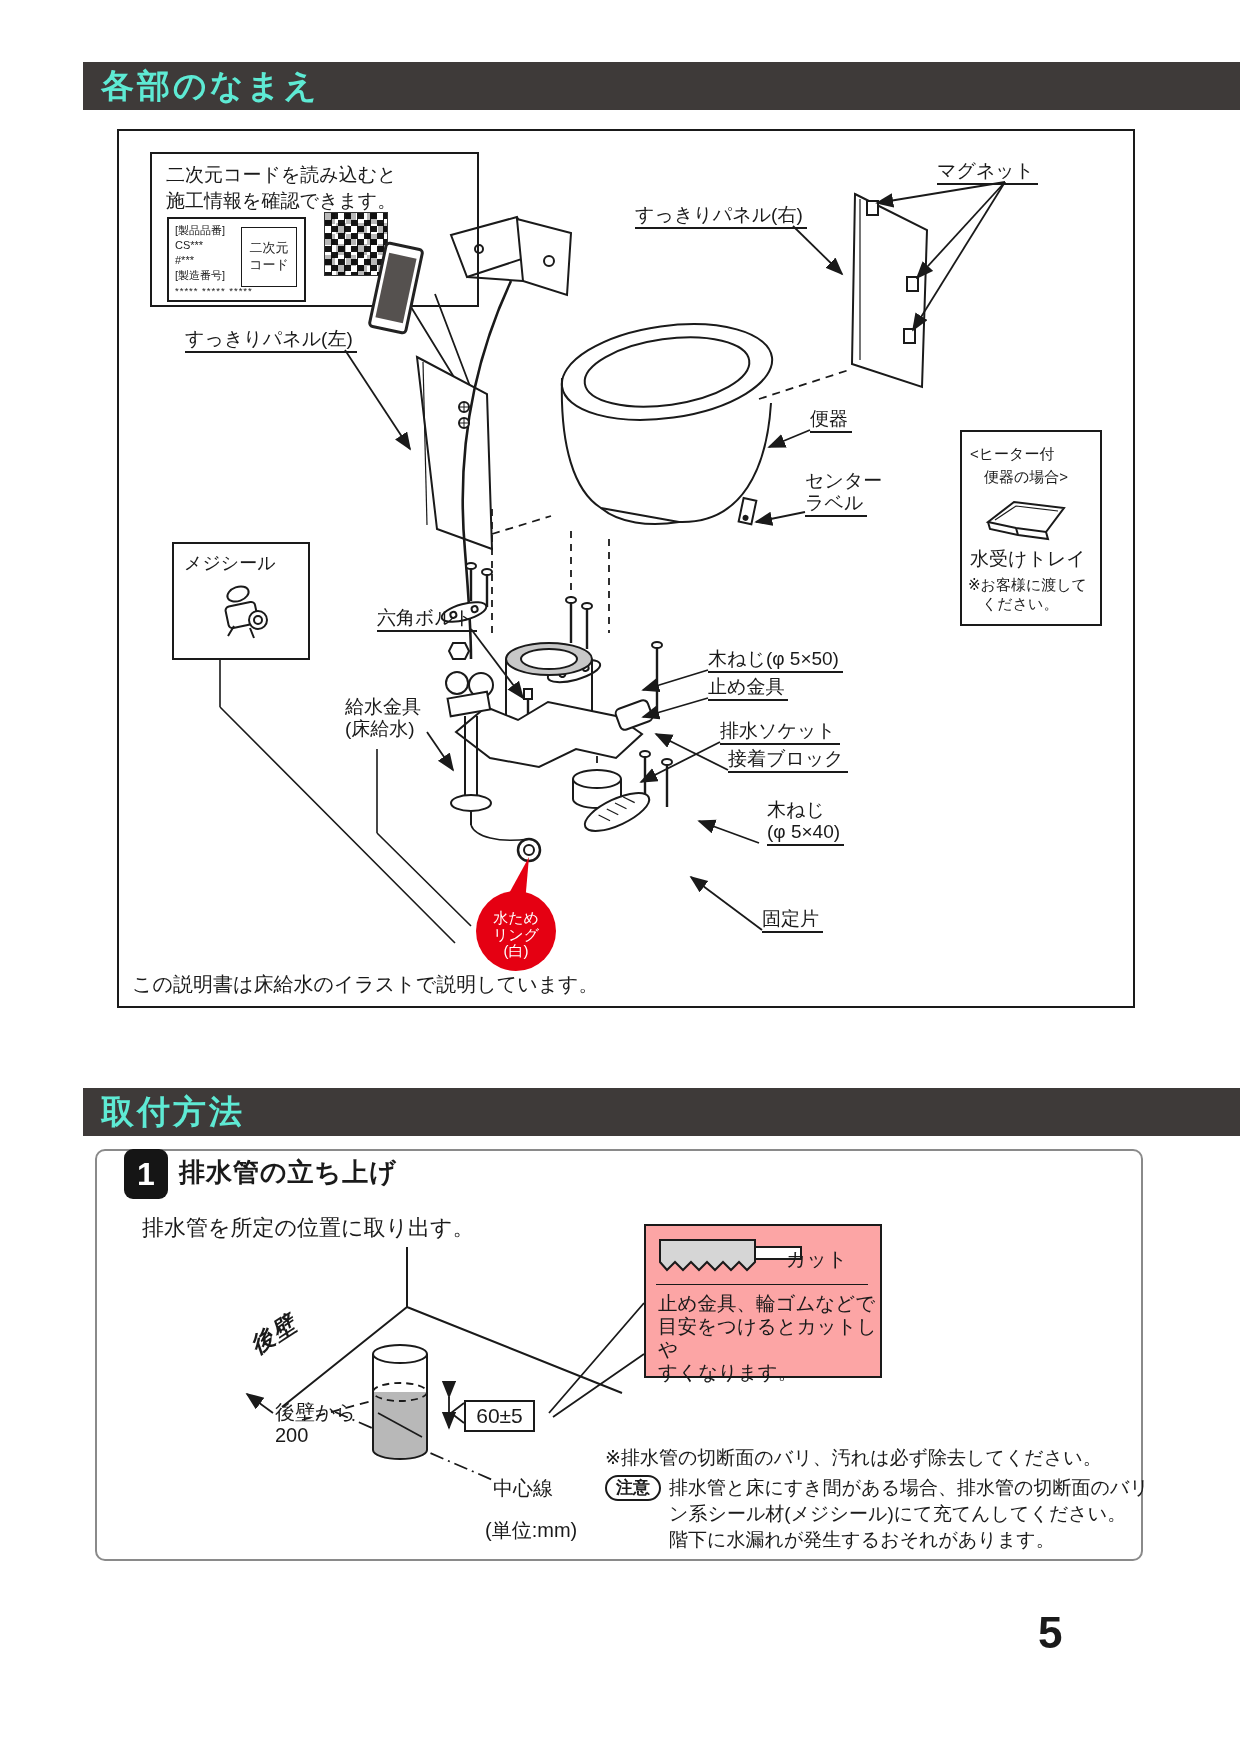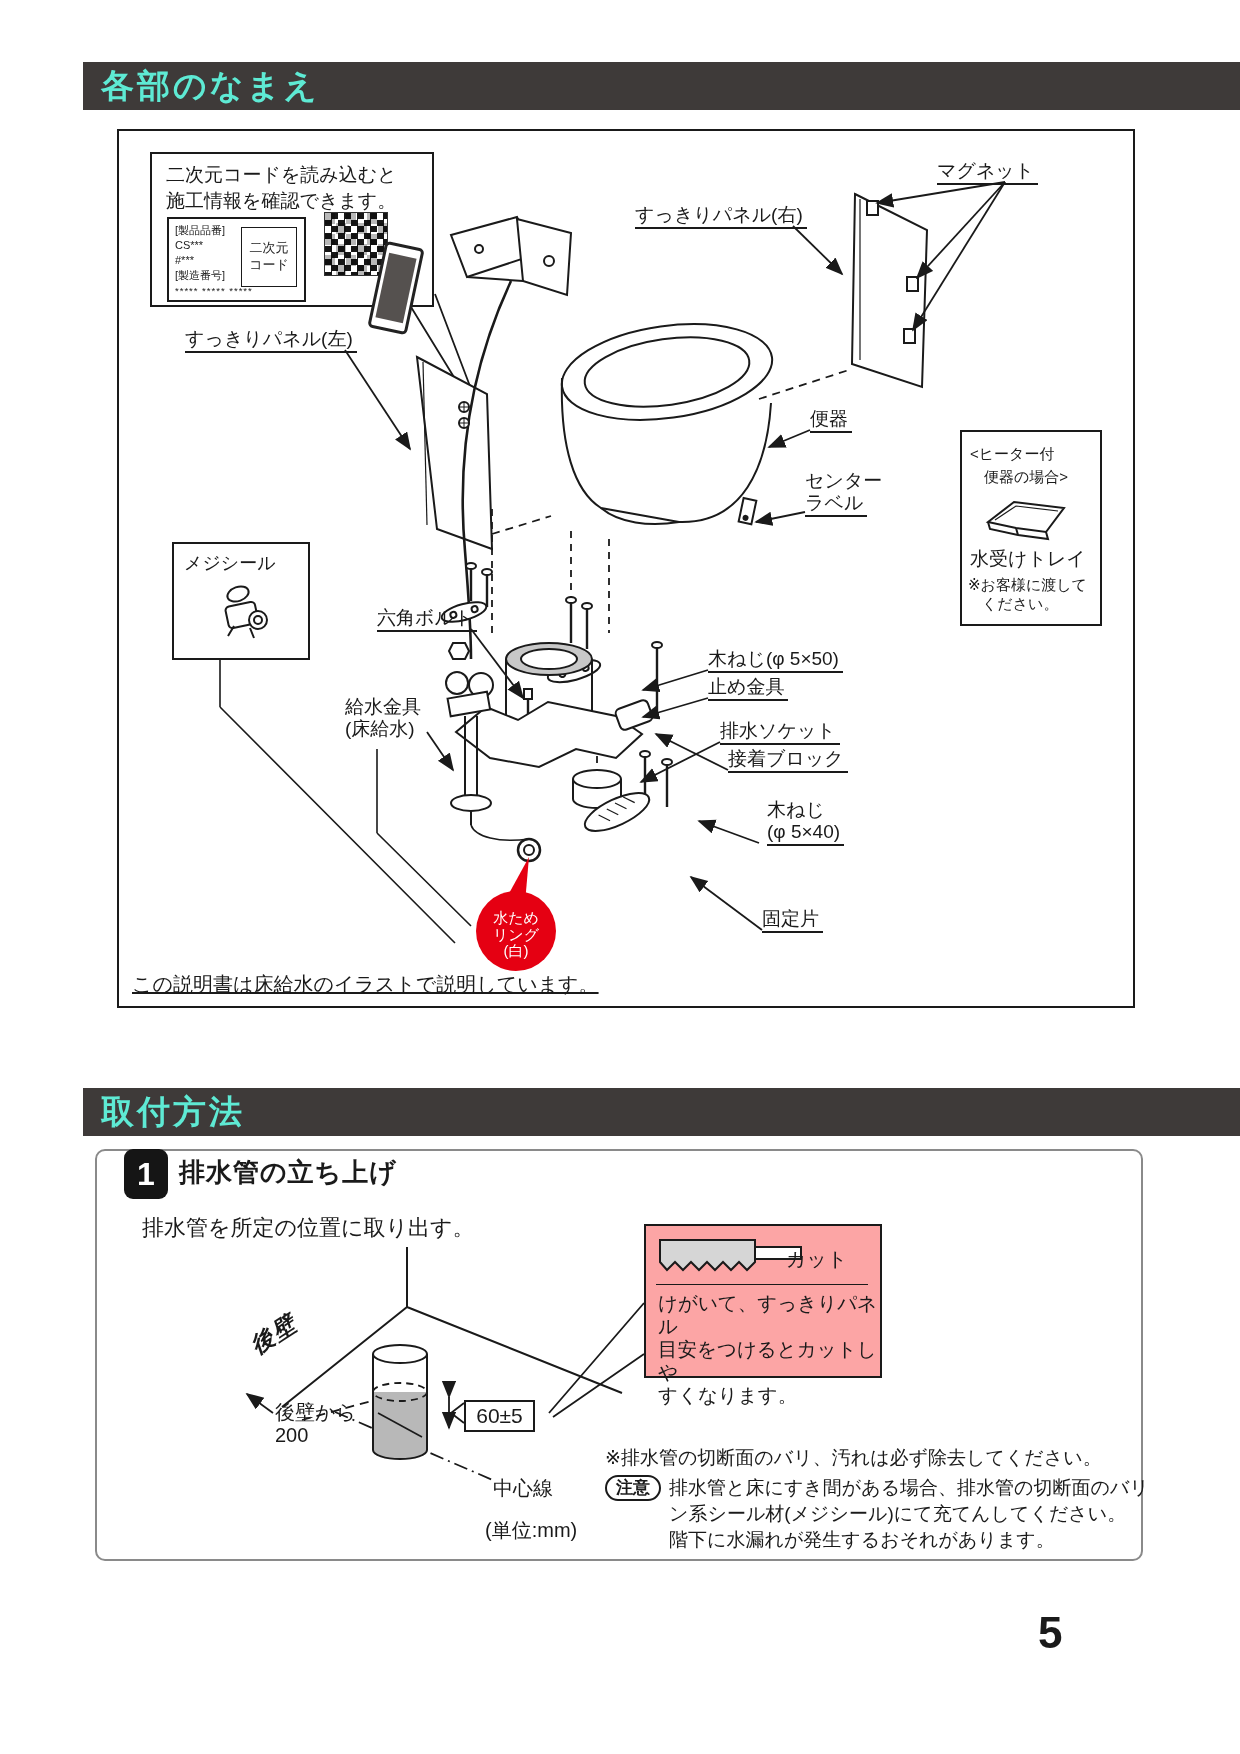--- a/index.html
+++ b/index.html
@@ -4,37 +4,37 @@
 <style>
   html,body{margin:0;padding:0;background:#fff;}
   body{font-family:"Liberation Sans","DejaVu Sans",sans-serif;color:#1a1a1a;}
   .page{position:relative;width:1240px;height:1754px;background:#fff;overflow:hidden;}
   .abs{position:absolute;}
   .bar{position:absolute;left:83px;width:1199px;height:48px;background:#3e3a39;color:#5eead4;
        font-size:33px;font-weight:bold;letter-spacing:3px;line-height:48px;padding-left:18px;box-sizing:border-box;}
   .dbox{position:absolute;left:117px;top:129px;width:1018px;height:879px;border:2.5px solid #1a1a1a;box-sizing:border-box;}
   .lbl{position:absolute;font-size:19px;line-height:22px;white-space:nowrap;}
   .ul{border-bottom:2px solid #1a1a1a;padding:0 4px 1px 0;display:inline-block;}
-  .qrbox{position:absolute;left:31px;top:21px;width:284px;height:155px;border:2.5px solid #1a1a1a;box-sizing:border-box;}
+  .qrbox{position:absolute;left:31px;top:21px;width:329px;height:155px;border:2.5px solid #1a1a1a;box-sizing:border-box;}
   .plate{position:absolute;left:15px;top:63px;width:139px;height:85px;border:2px solid #1a1a1a;box-sizing:border-box;font-size:11px;line-height:15px;padding:4px 0 0 6px;}
   .plate .sm{font-size:9.5px;letter-spacing:1px;}
   .qrlbl{position:absolute;left:72px;top:8px;width:56px;height:60px;border:1.5px solid #1a1a1a;box-sizing:border-box;
          font-size:13px;line-height:17px;text-align:center;padding-top:11px;}
   .qrcode{position:absolute;left:172px;top:58px;width:62px;height:62px;border:1px solid #333;
           background:repeating-conic-gradient(#161616 0 25%,#fff 0 50%);background-size:13px 13px;}
   .qrcode:after{content:"";position:absolute;inset:0;background:repeating-conic-gradient(rgba(255,255,255,.0) 0 25%,rgba(0,0,0,.28) 0 50%);background-size:21px 21px;}
   .phone{position:absolute;left:224px;top:90px;width:34px;height:82px;border:3px solid #222;border-radius:5px;
          background:#fff;transform:rotate(12deg);}
   .phone .scr{position:absolute;left:3px;top:8px;right:3px;bottom:8px;background:#55514f;}
   .wallbox{position:absolute;left:53px;top:411px;width:138px;height:118px;border:2px solid #1a1a1a;box-sizing:border-box;}
   .heaterbox{position:absolute;left:841px;top:299px;width:142px;height:196px;border:2.5px solid #1a1a1a;box-sizing:border-box;text-align:left;}
   .hb-t{font-size:15px;line-height:23px;margin:10px 0 0 8px;}
   .hb-t2{margin-left:22px;}
   .balloon-txt{position:absolute;left:357px;top:779px;width:80px;text-align:center;color:#fff;font-size:15px;line-height:16.5px;}
-  .caption{position:absolute;left:13px;top:840px;font-size:20px;text-decoration:underline;}
+  .caption{position:absolute;left:13px;top:840px;font-size:20px;}
   .stepbox{position:absolute;left:95px;top:1149px;width:1048px;height:412px;border:2px solid #8a8a8a;border-radius:10px;box-sizing:border-box;}
   .steptab{position:absolute;left:27px;top:-2px;width:44px;height:50px;background:#151515;border-radius:9px;
            color:#fff;font-size:32px;font-weight:bold;text-align:center;line-height:50px;}
   .steppill{position:absolute;left:58px;top:0px;width:268px;height:42px;background:#c9c9ca;border-radius:8px;z-index:-1;}
   .steptitle{position:absolute;left:82px;top:4px;font-size:26px;font-weight:bold;letter-spacing:1px;}
   .instr{position:absolute;left:45px;top:62px;font-size:22px;}
   .callout{position:absolute;left:547px;top:73px;width:238px;height:154px;border:2px solid #1a1a1a;box-sizing:border-box;background:#fca5a5;}
   .cut-lbl{position:absolute;left:140px;top:20px;font-size:20px;}
   .tips{position:absolute;left:12px;top:66px;font-size:19.5px;line-height:23px;}
   .divline{position:absolute;left:10px;top:58px;width:212px;border-top:1.5px solid #1a1a1a;}
@@ -336,21 +336,21 @@
     <div class="callout">
       <svg width="150" height="44" style="left:12px;top:12px;">
         <g stroke="#1a1a1a" stroke-width="2">
           <path d="M2,2 H97 V24 L89,32 L81,24 L73,32 L65,24 L57,32 L49,24 L41,32 L33,24 L25,32 L17,24 L9,32 L2,24 Z" fill="#d6d6d6"></path>
           <rect x="97" y="9" width="46" height="12" fill="#fff"></rect>
         </g>
       </svg>
       <div class="cut-lbl">カット</div>
       <div class="divline"></div>
       <div class="tips">
-        <div>けがいて、すっきりパネル</div>
+        <div>止め金具、輪ゴムなどで</div>
         <div>目安をつけるとカットしや</div>
         <div>すくなります。</div>
       </div>
     </div>
 
     <div class="note">※排水管の切断面のバリ、汚れは必ず除去してください。</div>
     <div class="caution">
       <span class="cpill">注意</span>
       <div class="ctext">
         <div>排水管と床にすき間がある場合、排水管の切断面のバリ</div>

